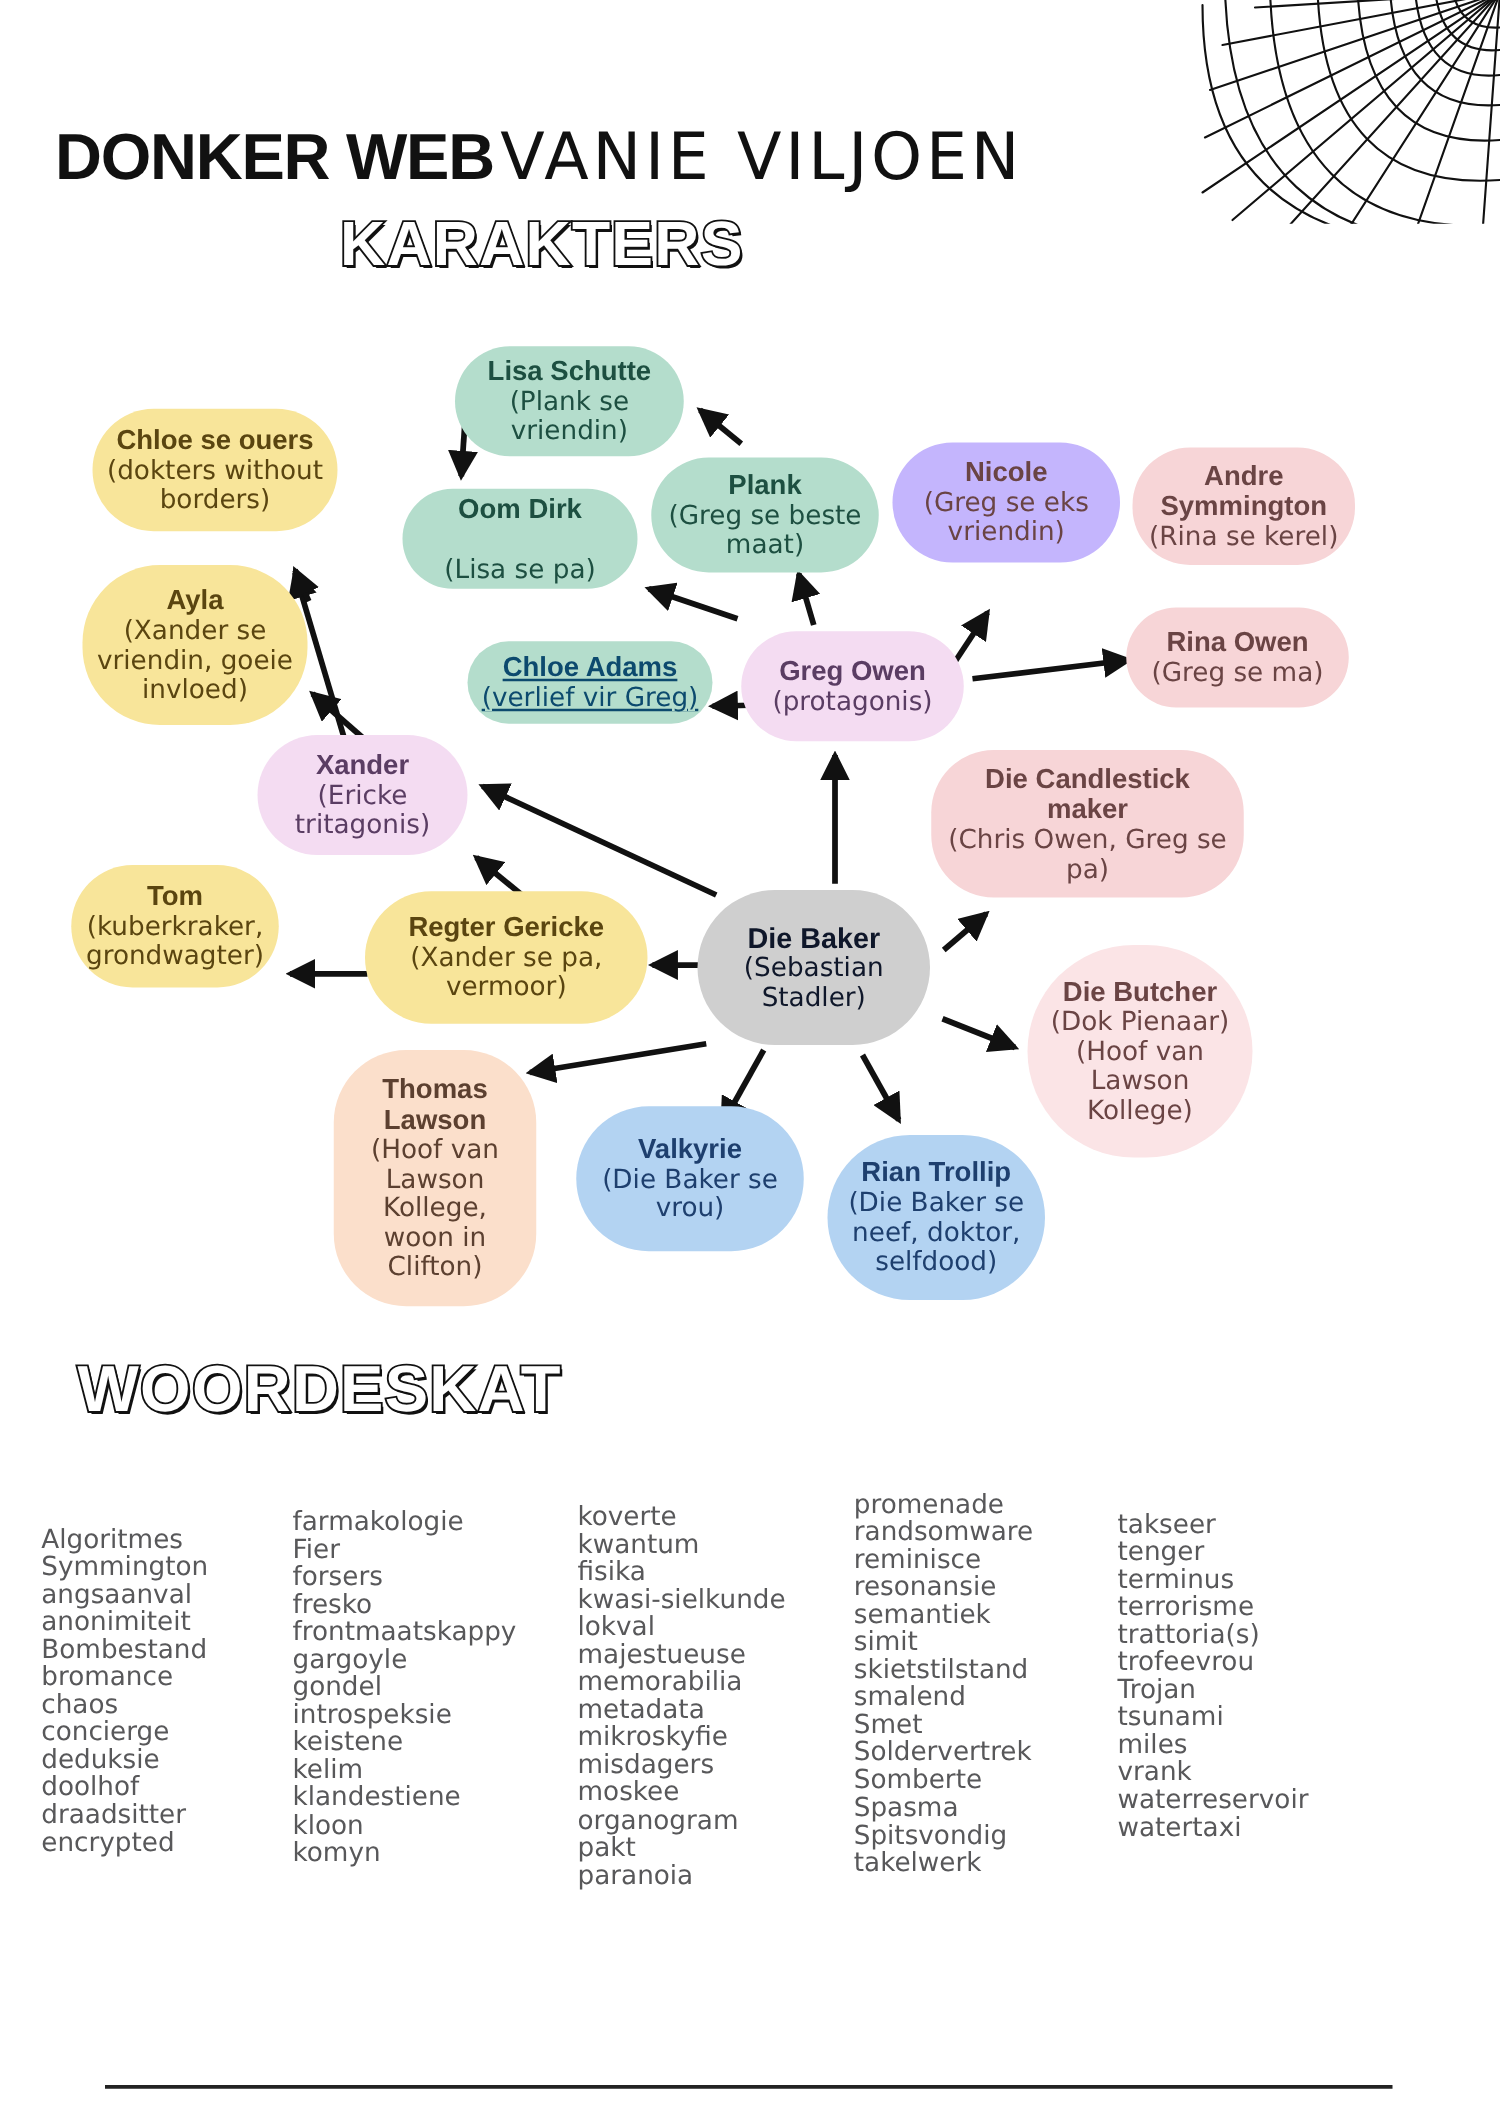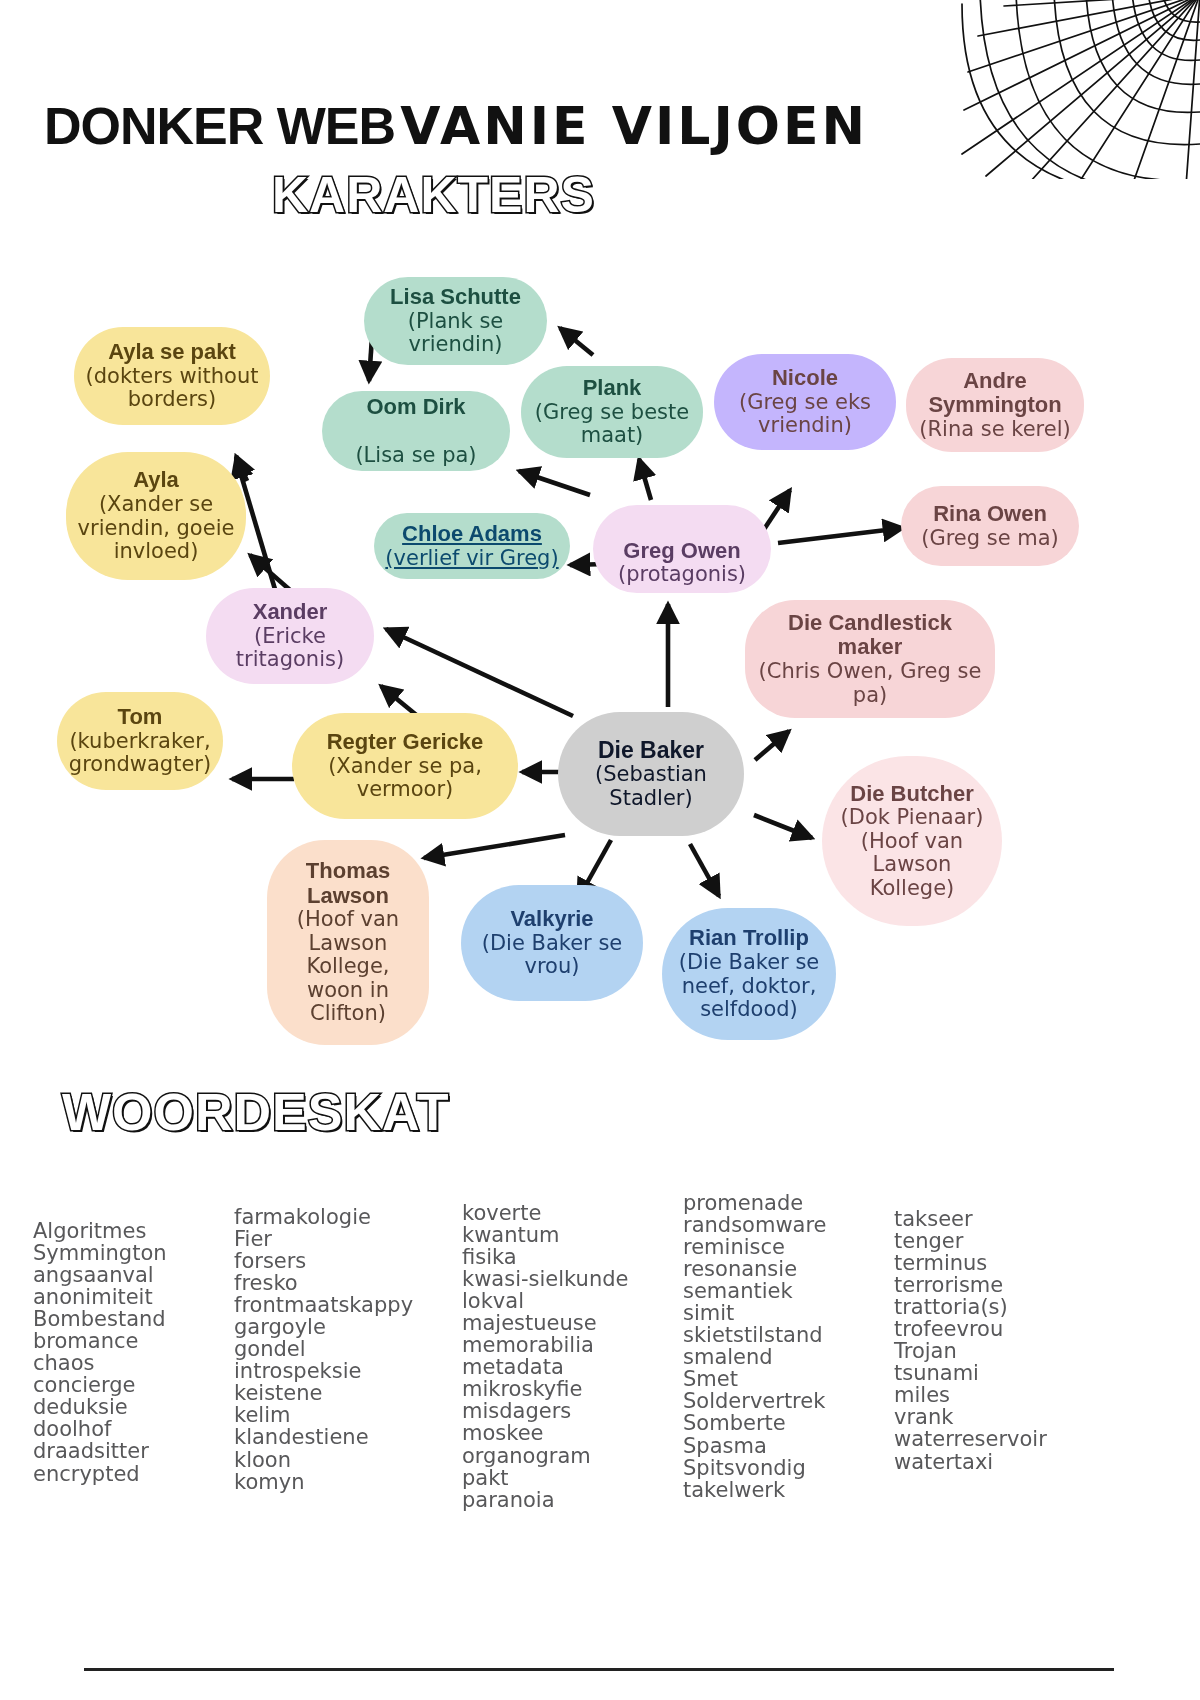--- a/index.html
+++ b/index.html
@@ -12,21 +12,21 @@
   .page{position:relative;width:1200px;height:1700px;}
 
   
   .title-row{position:absolute;left:44px;top:96px;white-space:nowrap;}
   .title-bold{
     font-family:"Liberation Sans",sans-serif;
     font-weight:bold;font-size:52px;letter-spacing:-1px;color:#111;
   }
   .title-light{
     font-family:"DejaVu Sans","Liberation Sans",sans-serif;
-    font-weight:700;font-size:52px;letter-spacing:3px;color:#111;
+    font-weight:400;font-size:52px;letter-spacing:3px;color:#111;
   }
   .sub-outline{
     position:absolute;left:272px;top:166px;
     font-family:"Liberation Sans",sans-serif;
     font-weight:bold;font-size:50px;letter-spacing:1px;
     color:#ffffff;
     -webkit-text-stroke:3px #111;
     paint-order:stroke fill;
     text-shadow:2px 2px 0 #111;
   }
@@ -164,21 +164,21 @@
         <path d="M290 590 L250 555"></path>
       </g>
     </svg>
 
     <div class="node" style="left:364px;top:277px;width:183px;height:88px;background:#b4ddcc;border-radius:46px;color:#1d4f41;">
       <div class="nm" style="font-size:22px;">Lisa Schutte</div>
       <div class="ds" style="font-size:21px;">(Plank se vriendin)</div>
     </div>
 
     <div class="node" style="left:74px;top:327px;width:196px;height:98px;background:#f8e59a;border-radius:50px;color:#5a4510;">
-      <div class="nm" style="font-size:22px;">Ayla se pakt</div>
+      <div class="nm" style="font-size:22px;">Chloe se ouers</div>
       <div class="ds" style="font-size:21px;">(dokters without borders)</div>
     </div>
 
     <div class="node" style="left:322px;top:391px;width:188px;height:80px;background:#b4ddcc;border-radius:42px;color:#1d4f41;gap:24px;">
       <div class="nm" style="font-size:22px;">Oom Dirk</div>
       <div class="ds" style="font-size:21px;">(Lisa se pa)</div>
     </div>
 
     <div class="node" style="left:521px;top:366px;width:182px;height:92px;background:#b4ddcc;border-radius:46px;color:#1d4f41;">
       <div class="nm" style="font-size:22px;">Plank</div>
@@ -198,21 +198,21 @@
     <div class="node" style="left:66px;top:452px;width:180px;height:128px;background:#f8e59a;border-radius:62px;color:#5a4510;">
       <div class="nm" style="font-size:22px;">Ayla</div>
       <div class="ds" style="font-size:21px;">(Xander se vriendin, goeie invloed)</div>
     </div>
 
     <div class="node" style="left:374px;top:513px;width:196px;height:66px;background:#b4ddcc;border-radius:40px;color:#0c4a6e;text-decoration:underline;">
       <div class="nm" style="font-size:22px;">Chloe Adams</div>
       <div class="ds" style="font-size:21px;">(verlief vir Greg)</div>
     </div>
 
-    <div class="node" style="left:593px;top:505px;width:178px;height:88px;background:#f4dcf2;border-radius:46px;color:#5a3d63;justify-content:flex-end;">
+    <div class="node" style="left:593px;top:505px;width:178px;height:88px;background:#f4dcf2;border-radius:46px;color:#5a3d63;">
       <div class="nm" style="font-size:22px;">Greg Owen</div>
       <div class="ds" style="font-size:21px;">(protagonis)</div>
     </div>
 
     <div class="node" style="left:901px;top:486px;width:178px;height:80px;background:#f7d5d7;border-radius:42px;color:#6a4444;">
       <div class="nm" style="font-size:22px;">Rina Owen</div>
       <div class="ds" style="font-size:21px;">(Greg se ma)</div>
     </div>
 
     <div class="node" style="left:206px;top:588px;width:168px;height:96px;background:#f4dcf2;border-radius:48px;color:#5a3d63;">

